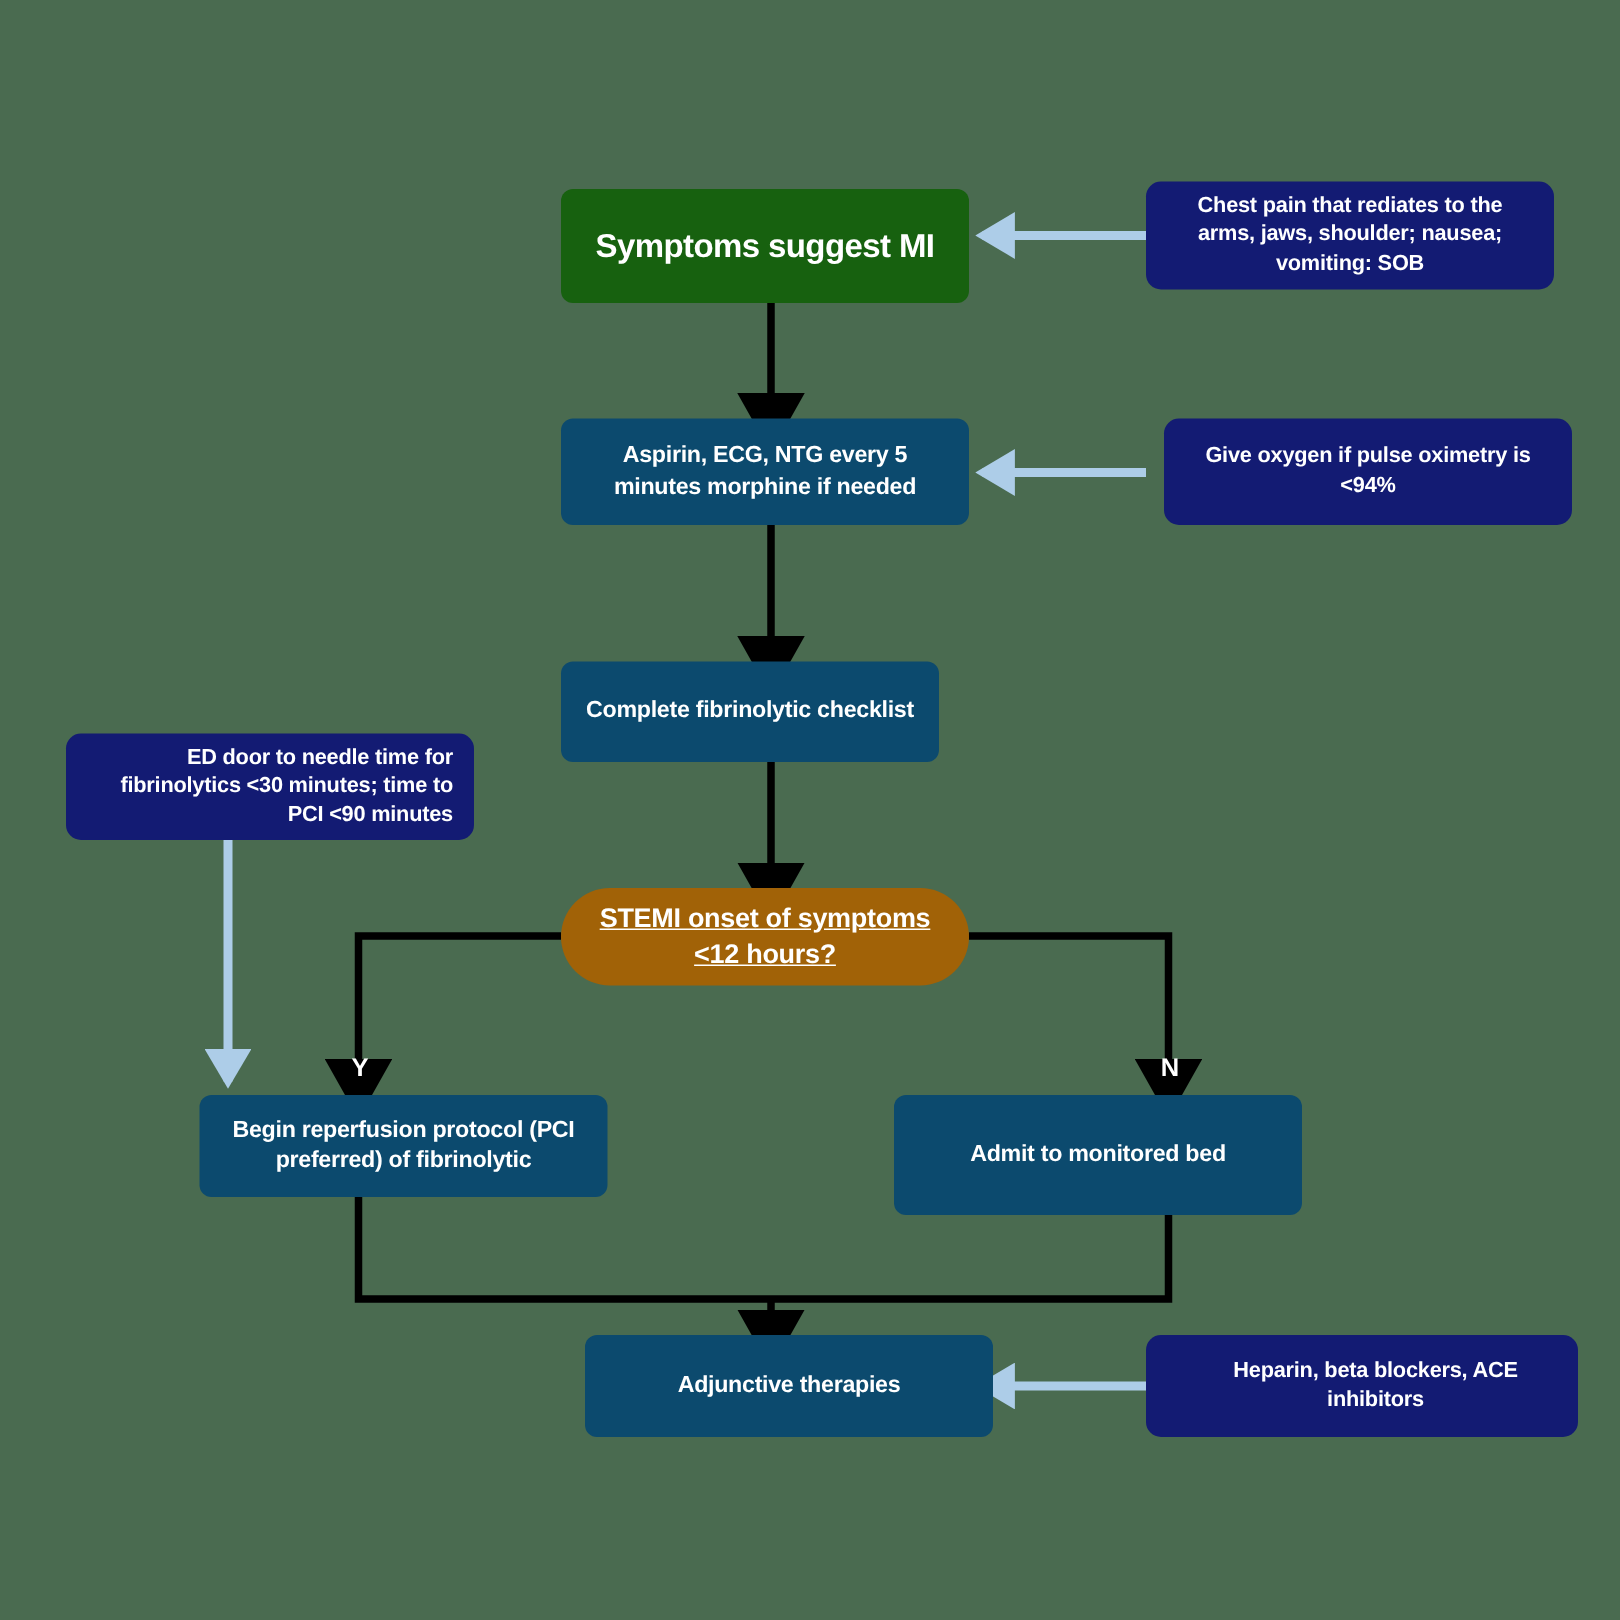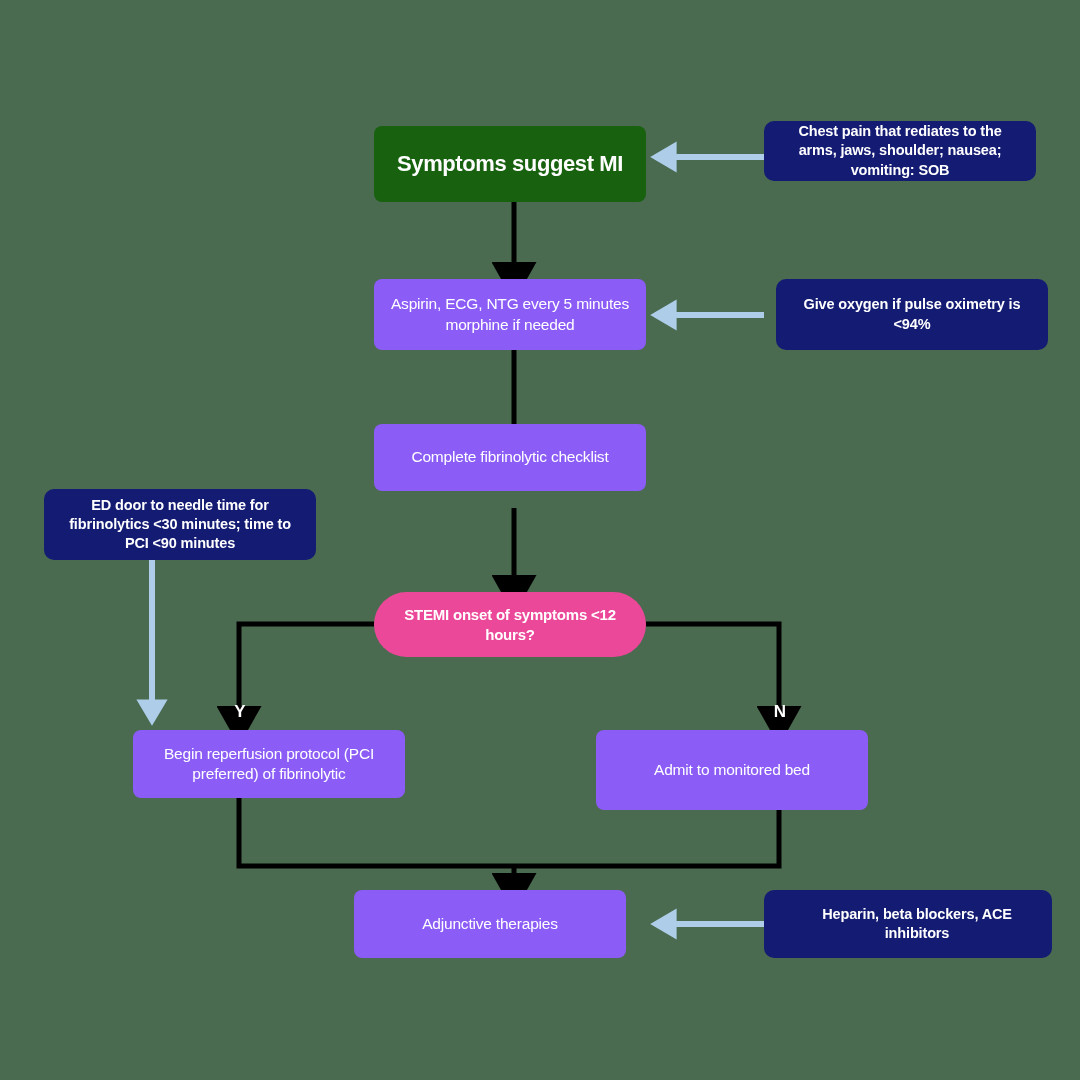--- a/index.html
+++ b/index.html
@@ -32,39 +32,40 @@
     display: flex;
     align-items: center;
     justify-content: center;
     text-align: center;
     color: #ffffff;
     line-height: 1.32;
     padding: 6px 14px;
     z-index: 3;
   }
   .node-process {
-    background: #8b5cf6;
+    background: #0c4a6e;
     border-radius: 8px;
     font-size: 15.5px;
-    font-weight: 400;
+    font-weight: 700;
     letter-spacing: -0.2px;
   }
   .node-start {
     background: #17610f;
     border-radius: 8px;
     font-size: 22px;
     font-weight: 700;
     letter-spacing: -0.4px;
   }
   .node-decision {
-    background: #ec4899;
+    background: #a16207;
     border-radius: 999px;
-    font-size: 15px;
+    font-size: 18px;
     font-weight: 700;
     letter-spacing: -0.2px;
+    text-decoration: underline;
   }
   .node-note {
     background: #131b73;
     border-radius: 10px;
     font-size: 14.5px;
     font-weight: 700;
     letter-spacing: -0.15px;
   }
   .branch-label {
     position: absolute;
@@ -118,49 +119,49 @@
   </svg>
 
   <div class="node node-start" style="left:374px; top:126px; width:272px; height:76px;">
     <span>Symptoms suggest MI</span>
   </div>
 
   <div class="node node-process" style="left:374px; top:279px; width:272px; height:71px;">
     <span>Aspirin, ECG, NTG every 5 minutes morphine if needed</span>
   </div>
 
-  <div class="node node-process" style="left:374px; top:424px; width:272px; height:67px;">
+  <div class="node node-process" style="left:374px; top:441px; width:252px; height:67px;">
     <span>Complete fibrinolytic checklist</span>
   </div>
 
   <div class="node node-decision" style="left:374px; top:592px; width:272px; height:65px;">
     <span>STEMI onset of symptoms &lt;12 hours?</span>
   </div>
 
   <div class="node node-process" style="left:133px; top:730px; width:272px; height:68px;">
     <span>Begin reperfusion protocol (PCI preferred) of fibrinolytic</span>
   </div>
 
   <div class="node node-process" style="left:596px; top:730px; width:272px; height:80px;">
     <span>Admit to monitored bed</span>
   </div>
 
-  <div class="node node-process" style="left:354px; top:890px; width:272px; height:68px;">
+  <div class="node node-process" style="left:390px; top:890px; width:272px; height:68px;">
     <span>Adjunctive therapies</span>
   </div>
 
-  <div class="node node-note" style="left:764px; top:121px; width:272px; height:60px;">
+  <div class="node node-note" style="left:764px; top:121px; width:272px; height:72px;">
     <span>Chest pain that rediates to the arms, jaws, shoulder; nausea; vomiting: SOB</span>
   </div>
 
   <div class="node node-note" style="left:764px; top:279px; width:272px; height:71px;margin-left:12px;">
     <span>Give oxygen if pulse oximetry is &lt;94%</span>
   </div>
 
-  <div class="node node-note" style="left:44px; top:489px; width:272px; height:71px;">
+  <div class="node node-note" style="left:44px; top:489px; width:272px; height:71px;text-align:right;">
     <span>ED door to needle time for fibrinolytics &lt;30 minutes; time to PCI &lt;90 minutes</span>
   </div>
 
   <div class="node node-note" style="left:764px; top:890px; width:288px; height:68px;padding-left:32px;">
     <span>Heparin, beta blockers, ACE inhibitors</span>
   </div>
 
   <div class="branch-label" style="left:228px; top:703px;">
     <span>Y</span>
   </div>

